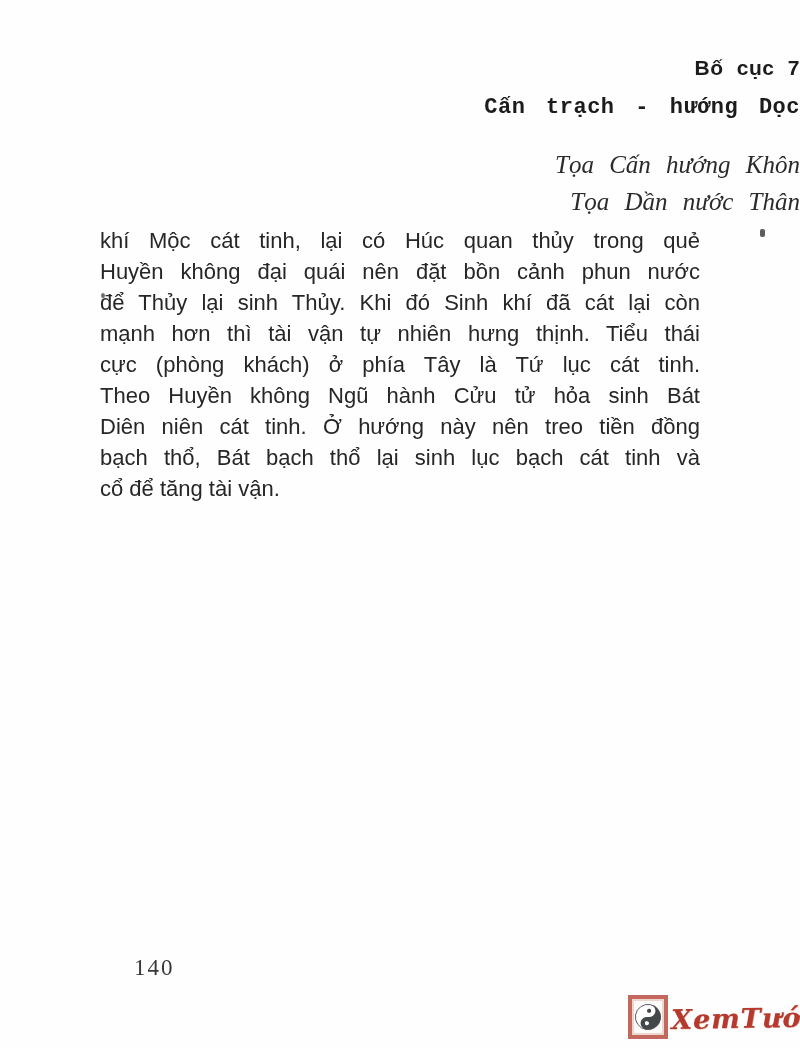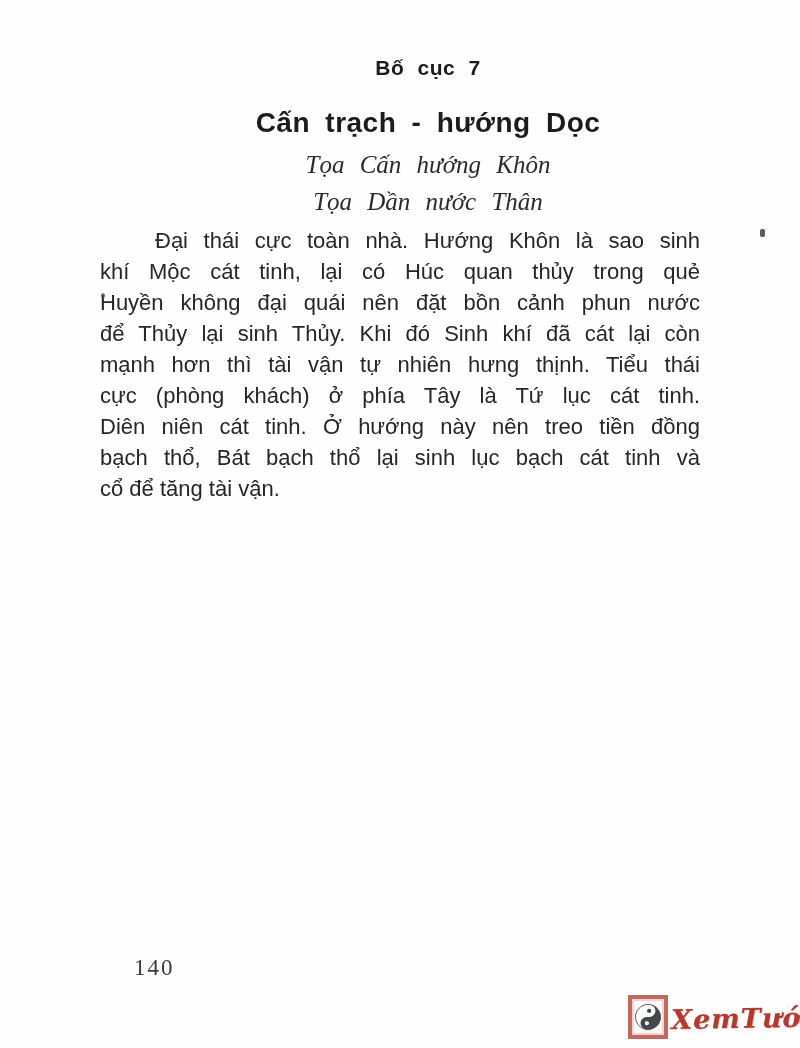--- a/index.html
+++ b/index.html
@@ -12,37 +12,38 @@
     overflow: hidden;
     font-family: "Liberation Sans", sans-serif;
     color: #232323;
   }
 
   
   .heading {
     position: absolute;
     left: 56px;
     right: 0;
-    text-align: center;
+    text-align: right;
     color: #1c1c1c;
   }
   .section-label {
     top: 56px;
     font-size: 21px;
     font-weight: bold;
     letter-spacing: 0.5px;
     word-spacing: 7px;
   }
   .doc-title {
     top: 95px;
-    margin: 12px;
-    font-size: 28px;
+    margin: 0;
+    font-size: 22px;
     font-weight: bold;
     letter-spacing: 0.5px;
     word-spacing: 7px;
+    font-family: Liberation Mono, monospace;
   }
   .subtitle {
     font-family: "Liberation Serif", serif;
     font-style: italic;
     font-size: 25px;
     word-spacing: 9px;
     color: #2b2b2b;
   }
   .subtitle-1 { top: 151px; }
   .subtitle-2 { top: 188px; }
@@ -118,26 +119,26 @@
 
   <div class="heading section-label">Bố cục 7</div>
 
   <h1 class="heading doc-title">Cấn trạch - hướng Dọc</h1>
 
   <div class="heading subtitle subtitle-1">Tọa Cấn hướng Khôn</div>
 
   <div class="heading subtitle subtitle-2">Tọa Dần nước Thân</div>
 
   <div class="body-text">
-    <div class="body-line first">Đại thái cực toàn nhà. Hướng Khôn là sao sinh</div>
     <div class="body-line">khí Mộc cát tinh, lại có Húc quan thủy trong quẻ</div>
     <div class="body-line">Huyền không đại quái nên đặt bồn cảnh phun nước</div>
     <div class="body-line">để Thủy lại sinh Thủy. Khi đó Sinh khí đã cát lại còn</div>
     <div class="body-line">mạnh hơn thì tài vận tự nhiên hưng thịnh. Tiểu thái</div>
     <div class="body-line">cực (phòng khách) ở phía Tây là Tứ lục cát tinh.</div>
+    <div class="body-line">Theo Huyền không Ngũ hành Cửu tử hỏa sinh Bát</div>
     <div class="body-line">Diên niên cát tinh. Ở hướng này nên treo tiền đồng</div>
     <div class="body-line">bạch thổ, Bát bạch thổ lại sinh lục bạch cát tinh và</div>
     <div class="body-line last">cổ để tăng tài vận.</div>
   </div>
 
   <div class="page-number">140</div>
 
   <div class="speck speck-left"></div>
   <div class="speck speck-right"></div>
 

